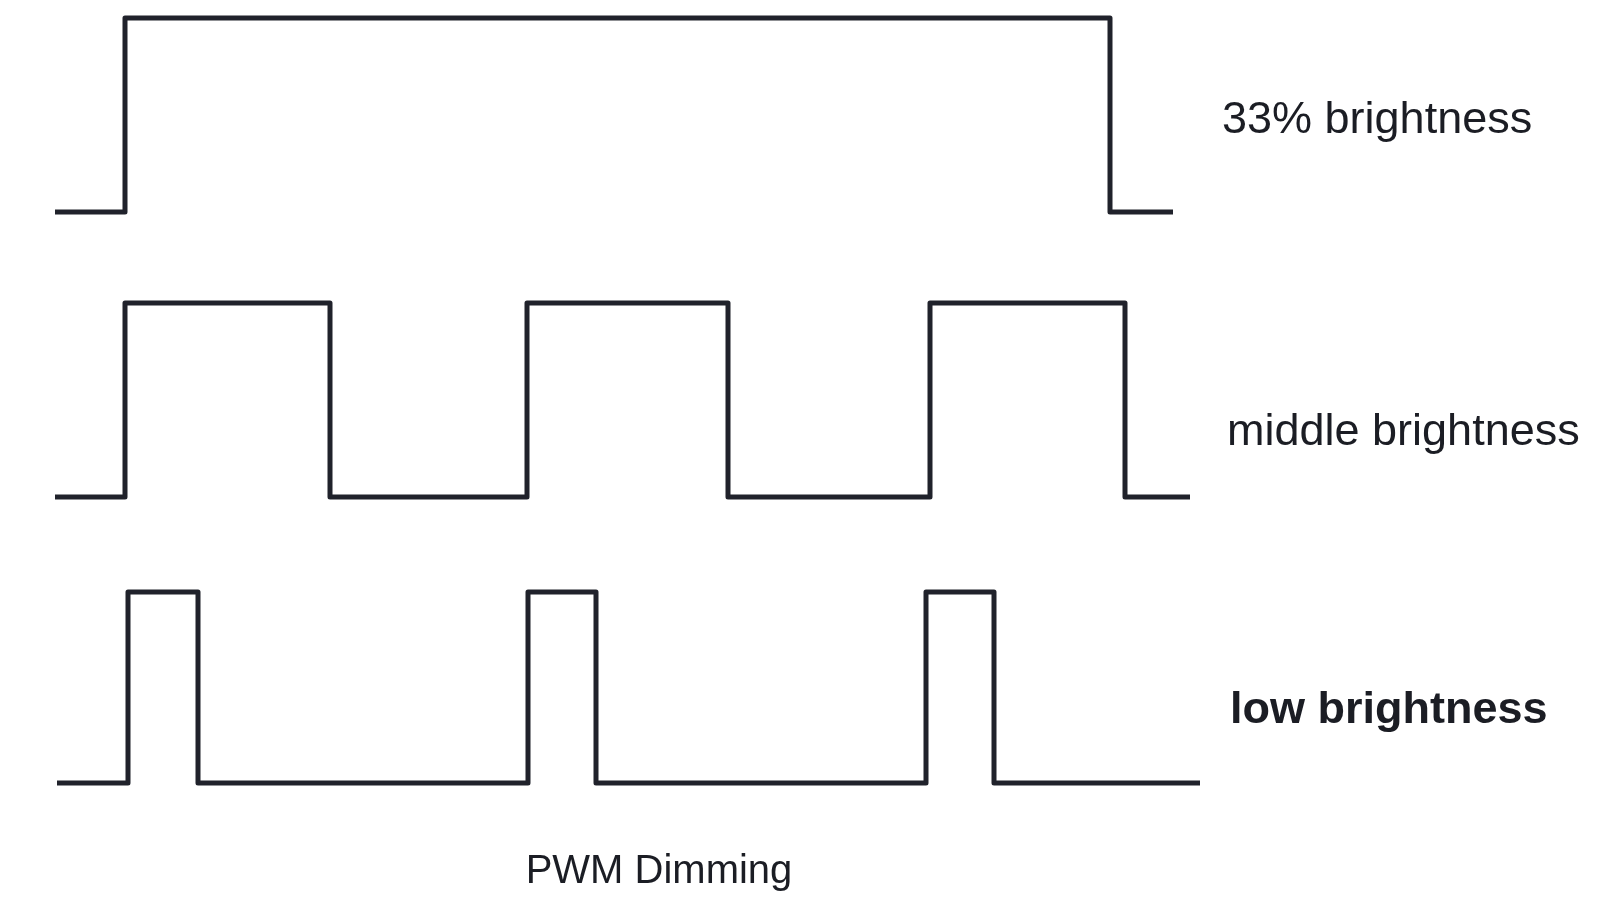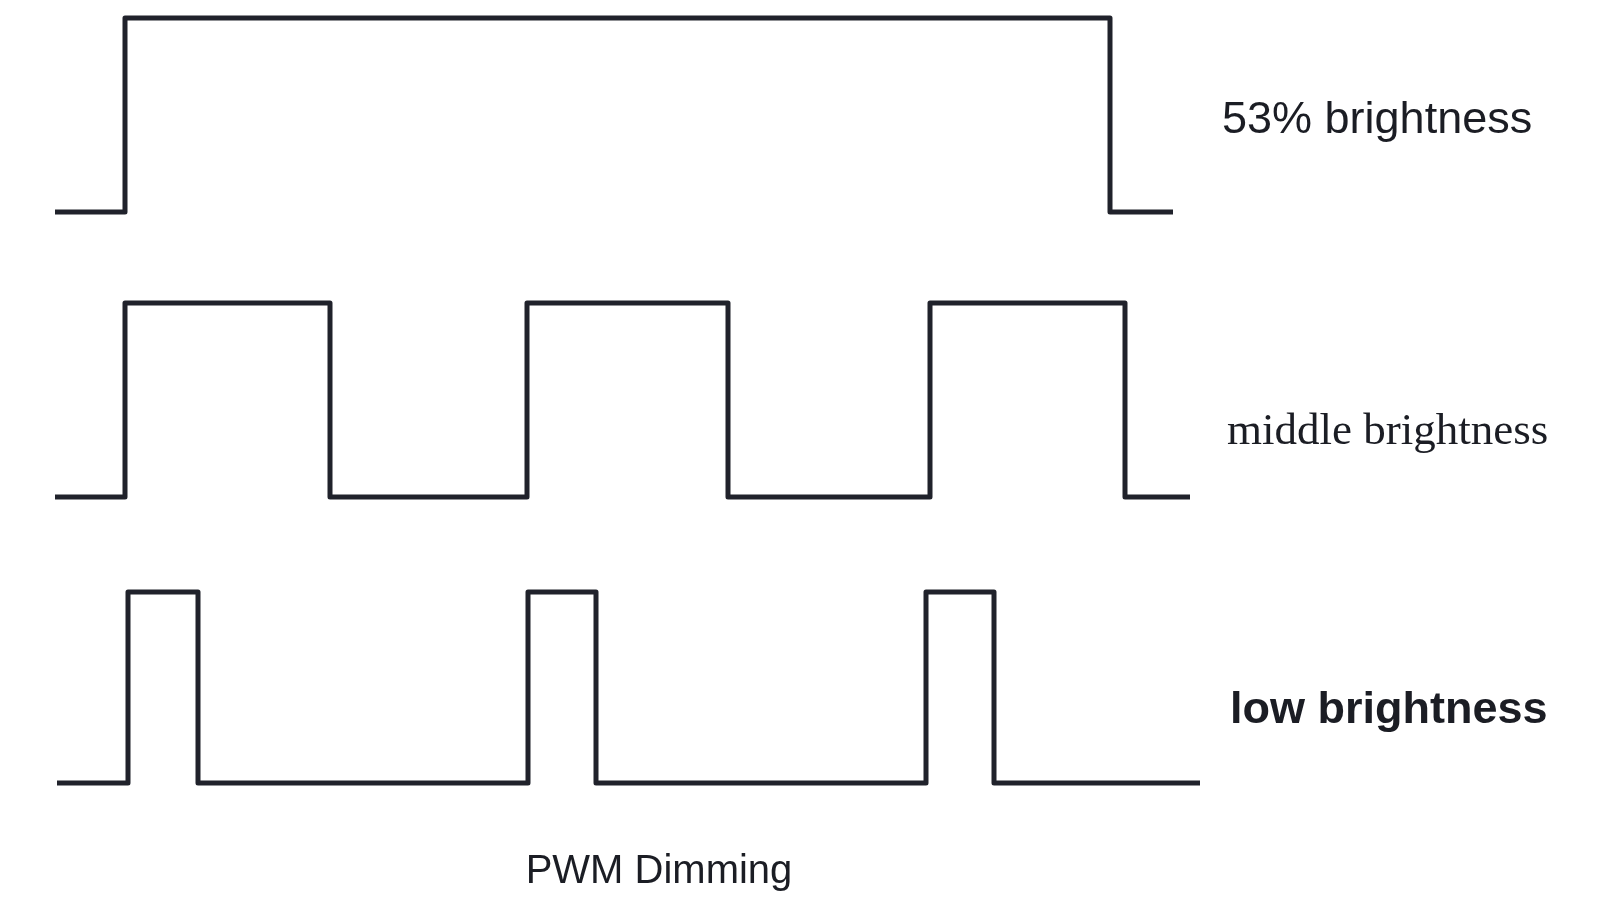--- a/index.html
+++ b/index.html
@@ -25,21 +25,21 @@
     height: 919px;
   }
   .label {
     position: absolute;
     font-size: 45px;
     line-height: 1;
     color: #1b1d24;
     white-space: nowrap;
   }
   .label-100  { left: 1222px; top: 95px; }
-  .label-mid  { left: 1227px; top: 407px; font-family: Liberation Serif, serif; }
+  .label-mid  { left: 1227px; top: 407px; }
   .label-low  { left: 1230px; top: 685px; }
   .title {
     position: absolute;
     left: 659px;
     top: 849px;
     transform: translateX(-50%);
     font-size: 40px;
     line-height: 1;
     color: #1b1d24;
     white-space: nowrap;
@@ -48,20 +48,20 @@
 </head>
 <body>
 
 <div class="figure" style="background: rgb(255, 255, 255);">
   <svg class="wave-svg" viewBox="0 0 1600 919">
       <polyline points="55,212 125,212 125,18 1110,18 1110,212 1173,212" fill="none" stroke="#20222b" stroke-width="5" stroke-linejoin="round" stroke-linecap="butt"></polyline>
       <polyline points="55,497 125,497 125,303 330,303 330,497 527,497 527,303 728,303 728,497 930,497 930,303 1125,303 1125,497 1190,497" fill="none" stroke="#20222b" stroke-width="5" stroke-linejoin="round" stroke-linecap="butt"></polyline>
       <polyline points="57,783 128,783 128,592 198,592 198,783 528,783 528,592 596,592 596,783 926,783 926,592 994,592 994,783 1200,783" fill="none" stroke="#20222b" stroke-width="5" stroke-linejoin="round" stroke-linecap="butt"></polyline>
     </svg>
 
-  <div class="label label-100" style="color: rgb(27, 29, 36);">53% brightness</div>
+  <div class="label label-100" style="color: rgb(27, 29, 36);">33% brightness</div>
 
   <div class="label label-mid" style="color: rgb(27, 29, 36);">middle brightness</div>
 
   <div class="label label-low" style="color: rgb(27, 29, 36); font-weight: bold;">low brightness</div>
 
   <div class="title" style="color: rgb(27, 29, 36);">PWM Dimming</div>
 </div>
 
 </body></html>

